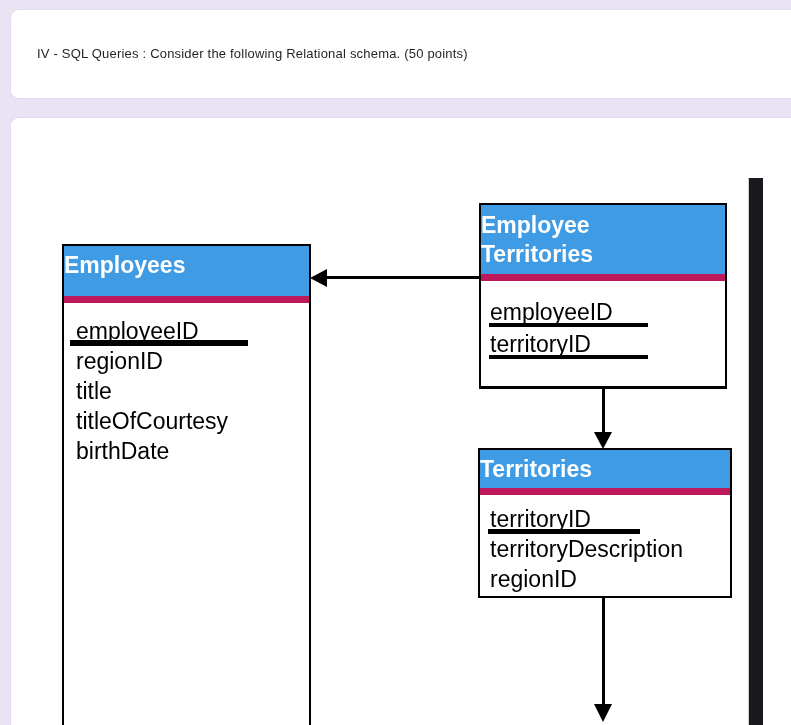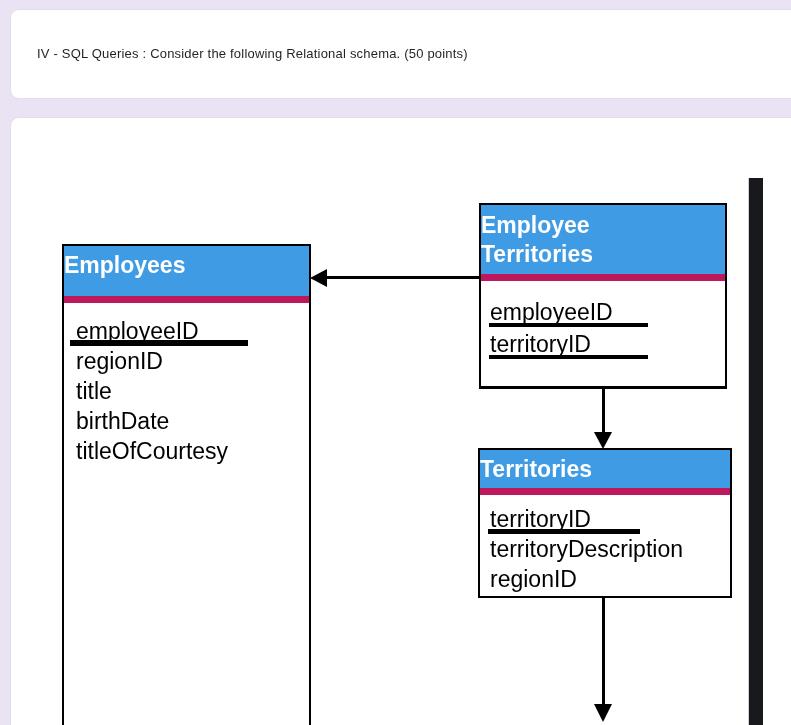--- a/index.html
+++ b/index.html
@@ -153,24 +153,24 @@
         <span>employeeID</span>
         <div class="pkline"></div>
       </div>
       <div class="frow">
         <span>regionID</span>
       </div>
       <div class="frow">
         <span>title</span>
       </div>
       <div class="frow">
+        <span>titleOfCourtesy</span>
+      </div>
+      <div class="frow">
         <span>birthDate</span>
-      </div>
-      <div class="frow">
-        <span>titleOfCourtesy</span>
       </div>
     </div>
   </div>
 
   <div class="etable" id="tbl-empterr">
     <div class="ehead" style="background: rgb(63, 155, 228); color: rgb(255, 255, 255);">
       <div>Employee</div>
       <div>Territories</div>
     </div>
     <div class="ebody">

